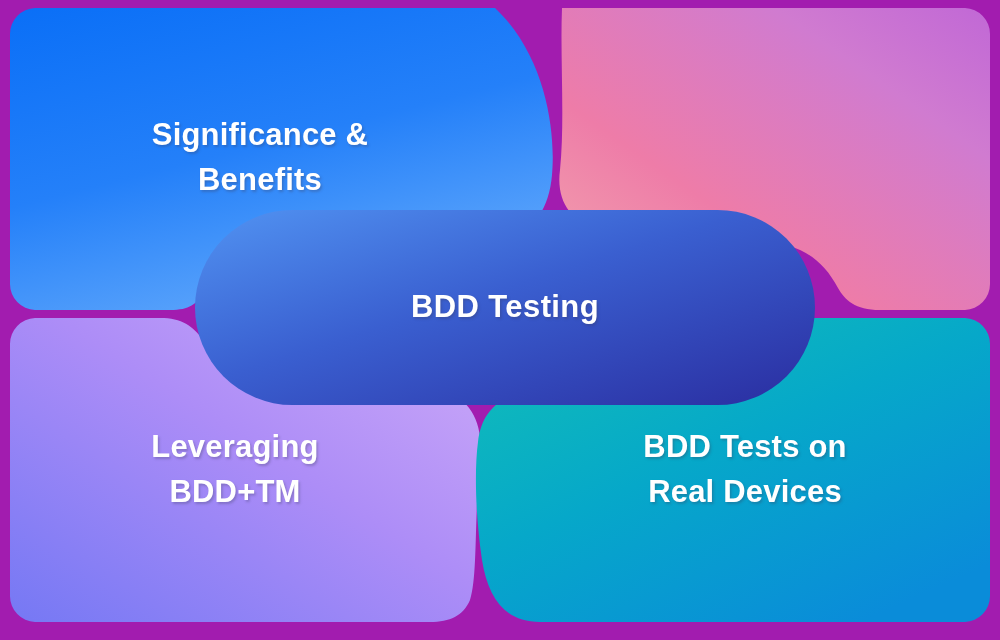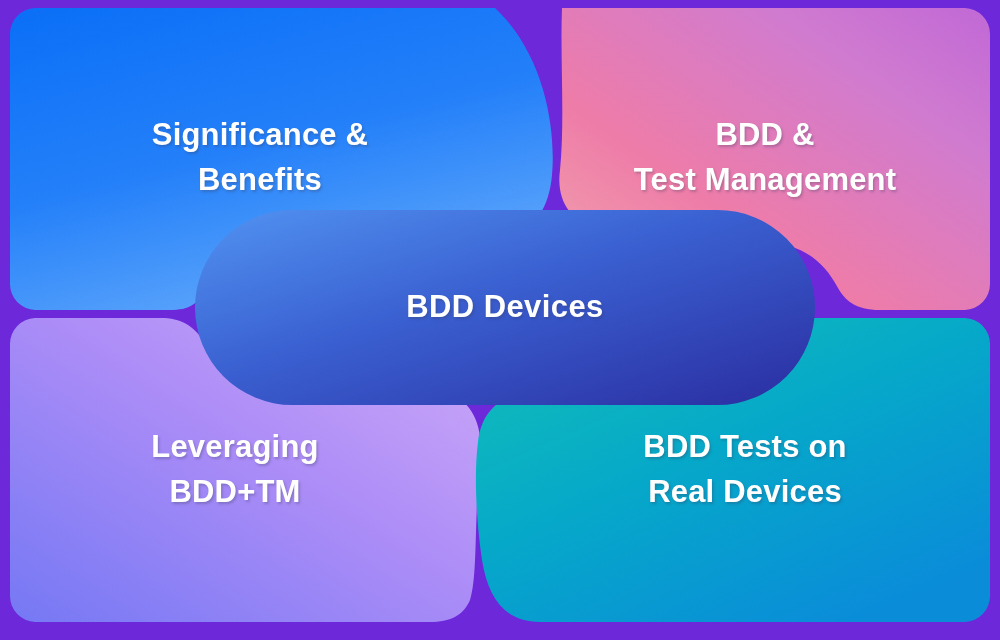--- a/index.html
+++ b/index.html
@@ -11,21 +11,21 @@
     width: 1000px;
     height: 640px;
     background: #eef3fb;
     font-family: "Liberation Sans", sans-serif;
     overflow: hidden;
   }
   #diagram-root {
     position: relative;
     width: 1000px;
     height: 640px;
-    background: #6d28d9;
+    background: #a21caf;
   }
   svg#diagram-svg {
     position: absolute;
     top: 0;
     left: 0;
     width: 1000px;
     height: 640px;
     display: block;
   }
   .node-label {
@@ -156,32 +156,28 @@
              Z"></path>
 
     <rect x="195" y="210" width="620" height="195" rx="97.5" ry="97.5" fill="url(#gradCenter)"></rect>
   </svg>
 
   <div class="node-label quad-label" id="label-significance">
     <span>Significance &amp;
 Benefits</span>
   </div>
 
-  <div class="node-label quad-label" id="label-bdd-tm">
-    <span>BDD &amp;
-Test Management</span>
-  </div>
 
   <div class="node-label quad-label" id="label-real-devices">
     <span>BDD Tests on
 Real Devices</span>
   </div>
 
   <div class="node-label quad-label" id="label-leveraging">
     <span>Leveraging
 BDD+TM</span>
   </div>
 
   <div class="node-label center-label" id="label-center">
-    <span>BDD Devices</span>
+    <span>BDD Testing</span>
   </div>
 
 </div>
 
 </body></html>

